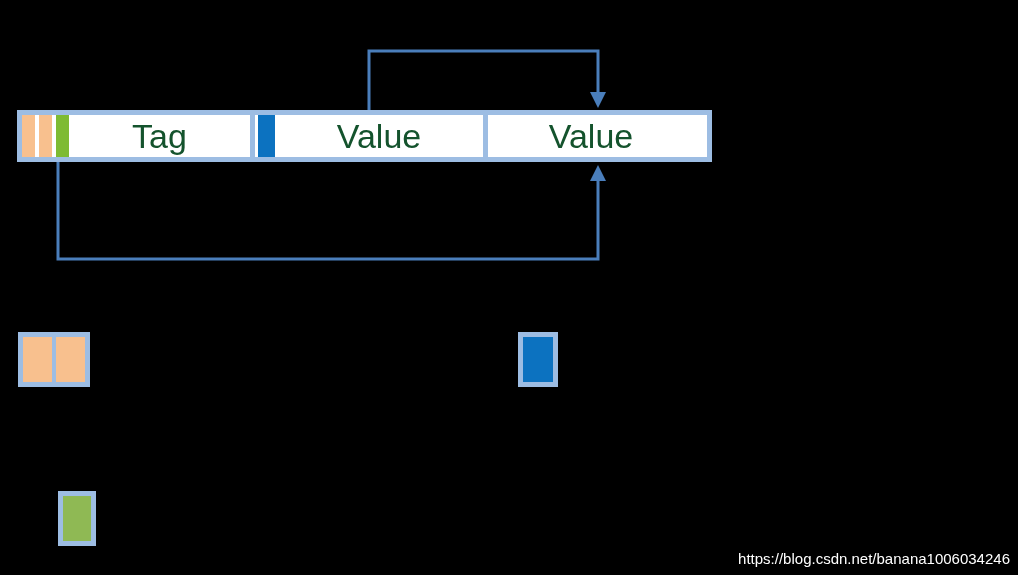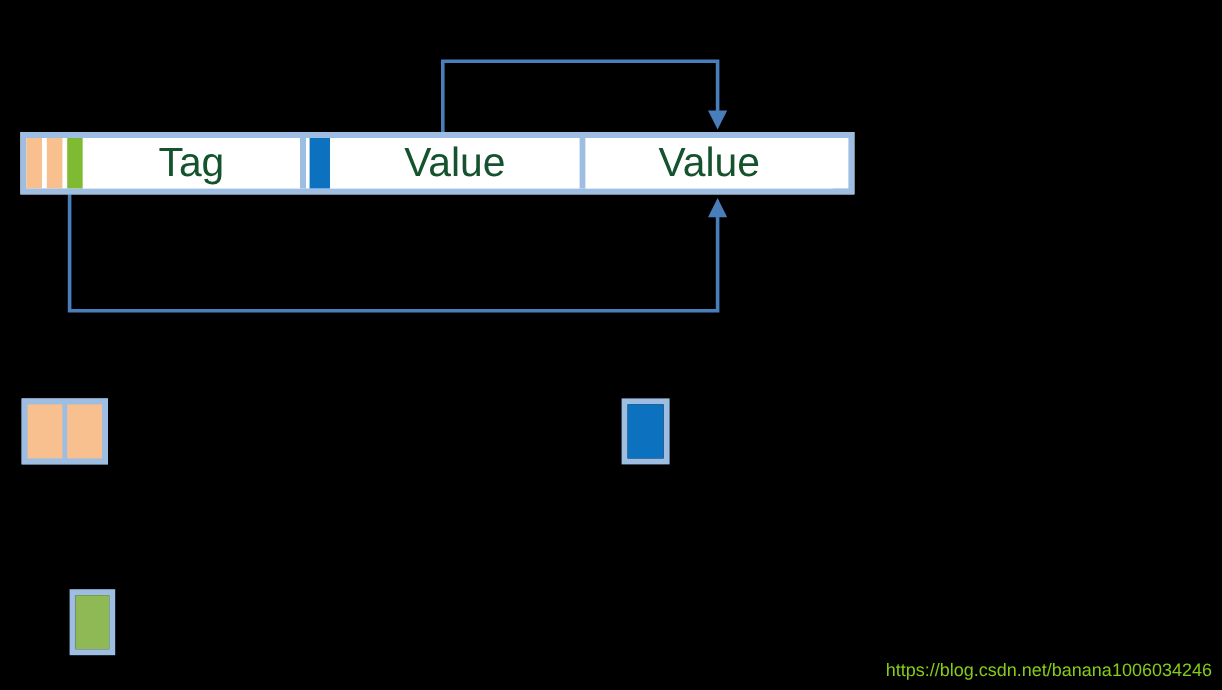--- a/index.html
+++ b/index.html
@@ -99,21 +99,21 @@
   .fill-orange { background: #F8C08E; }
   .fill-blue   { background: #0C72C0; }
   .fill-green  { background: #8FB954; }
 
   
   .watermark {
     position: absolute;
     right: 8px;
     bottom: 8px;
     font-size: 15px;
-    color: #84cc16;
+    color: #ffffff;
     font-family: "Liberation Sans", "DejaVu Sans", sans-serif;
     white-space: nowrap;
     margin-top: 22px;
   }
 </style>
 </head>
 <body>
 
 <div id="canvas">
 

